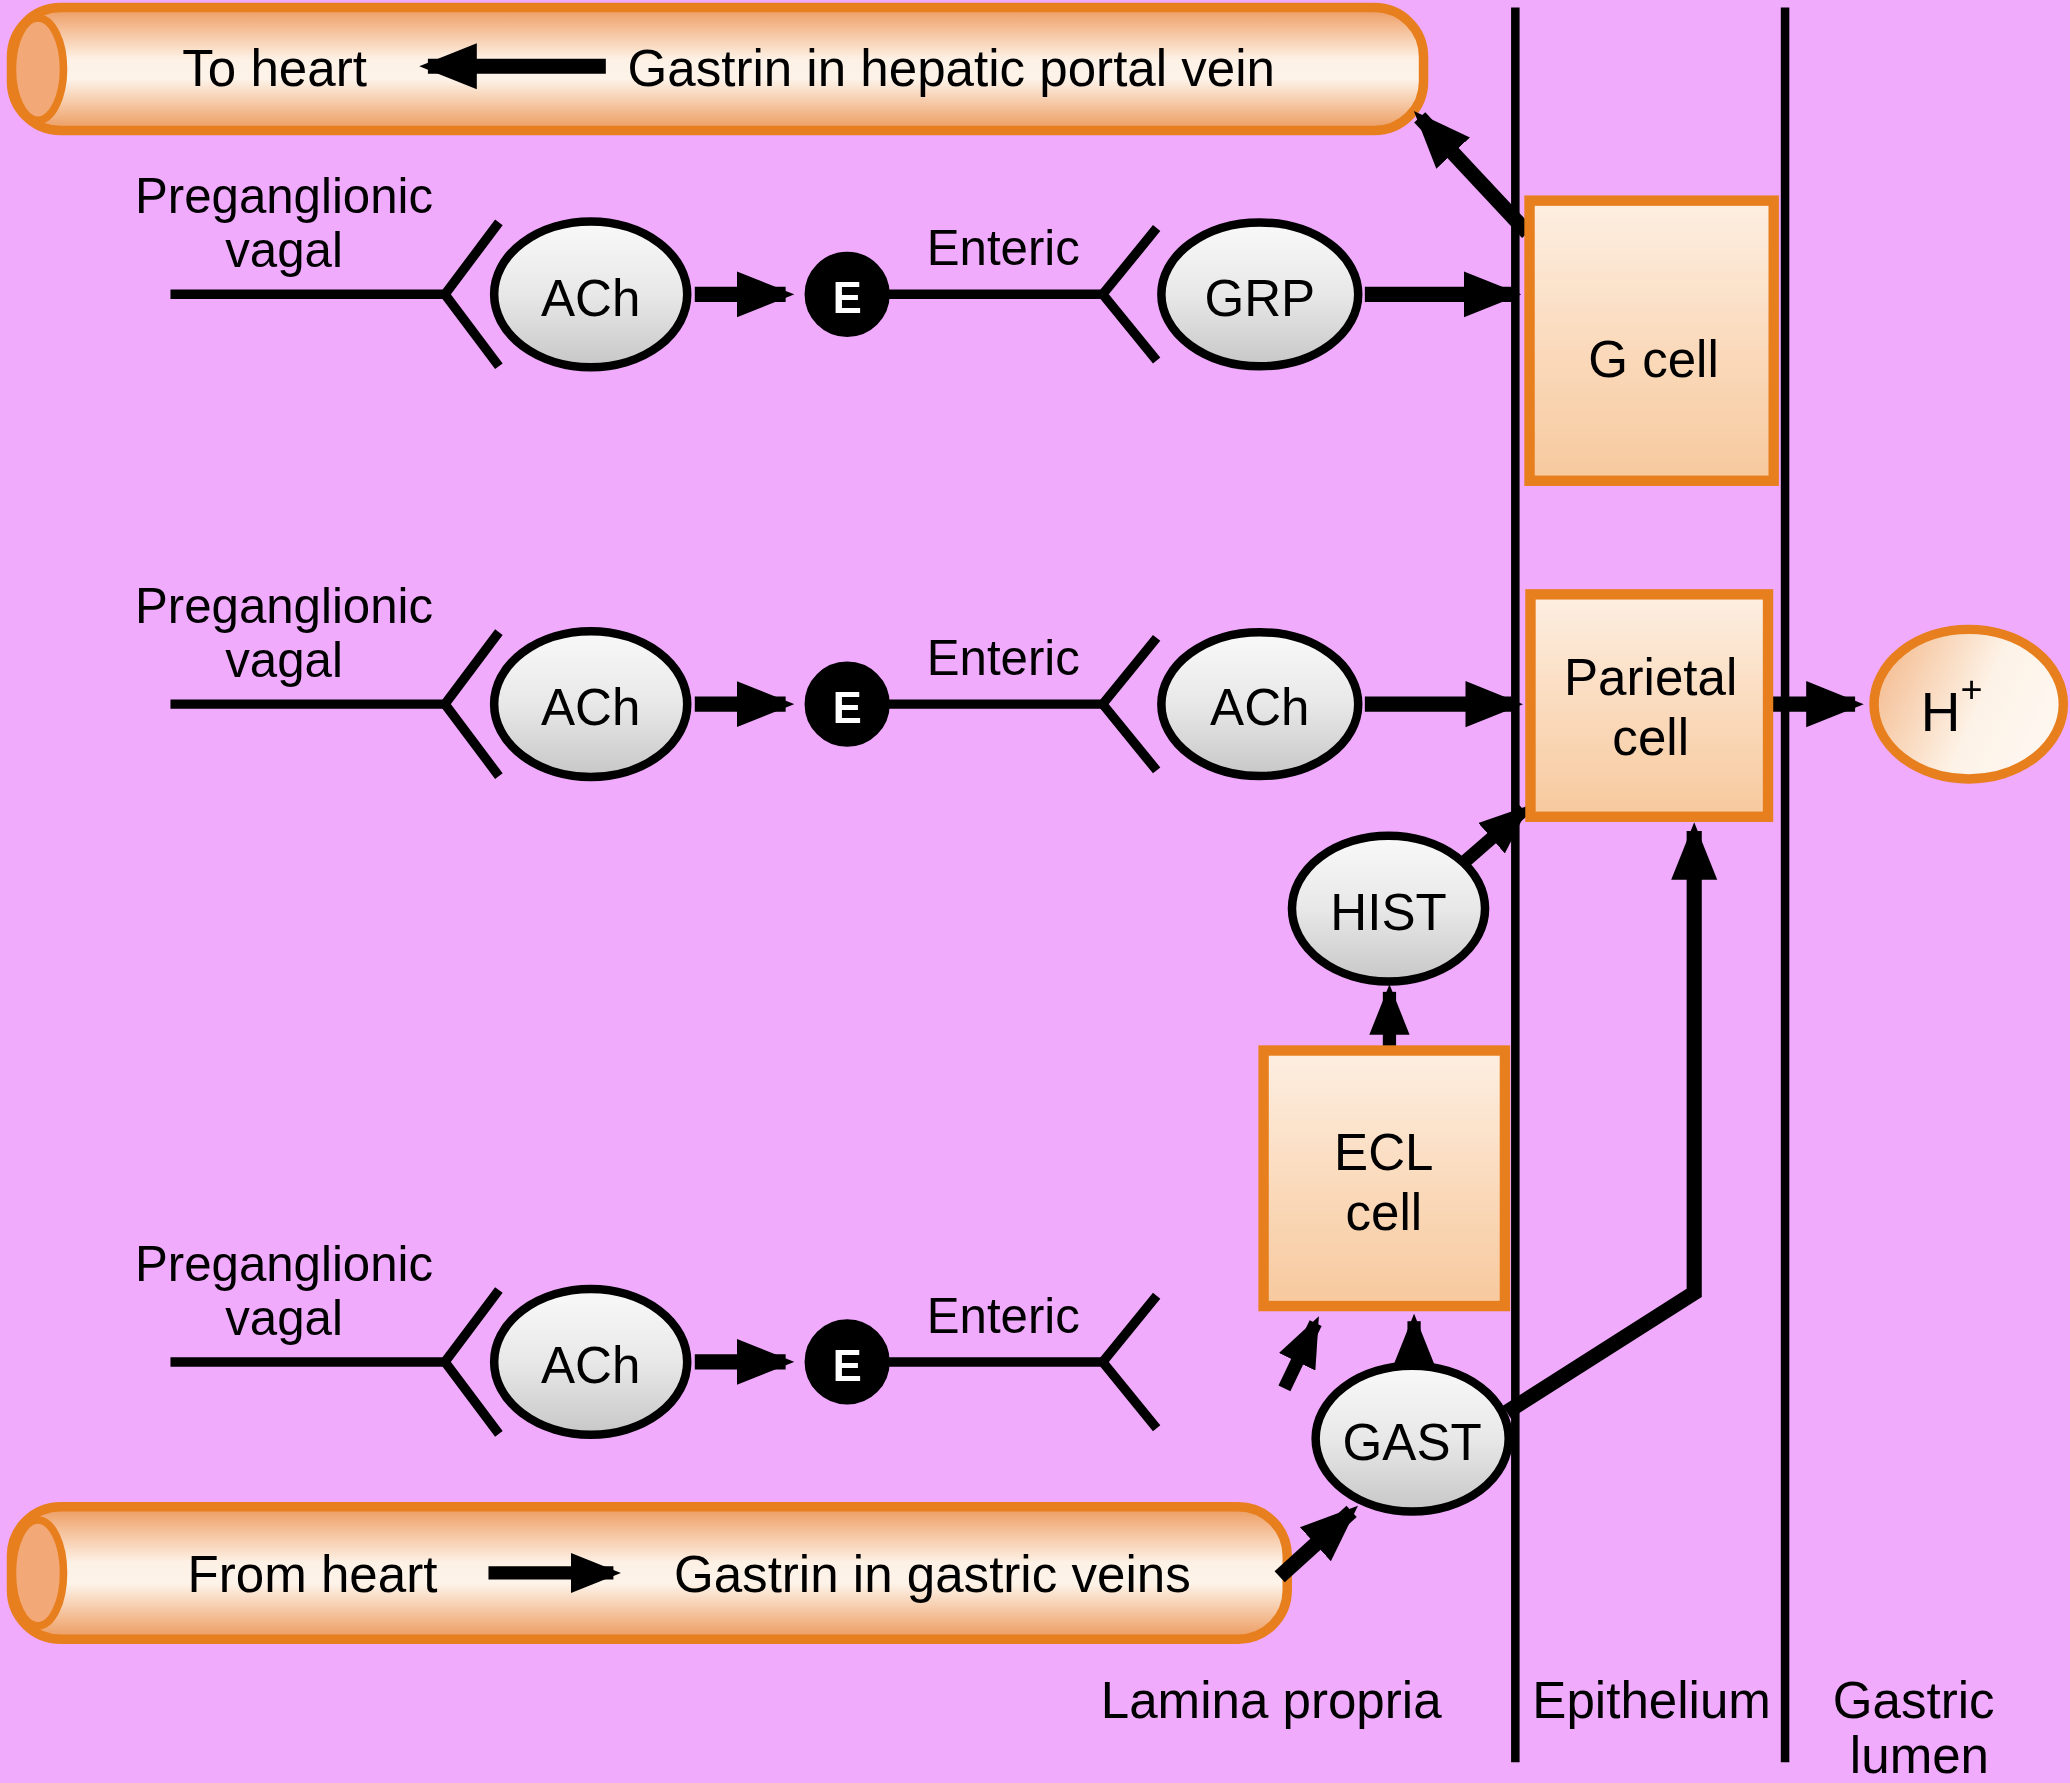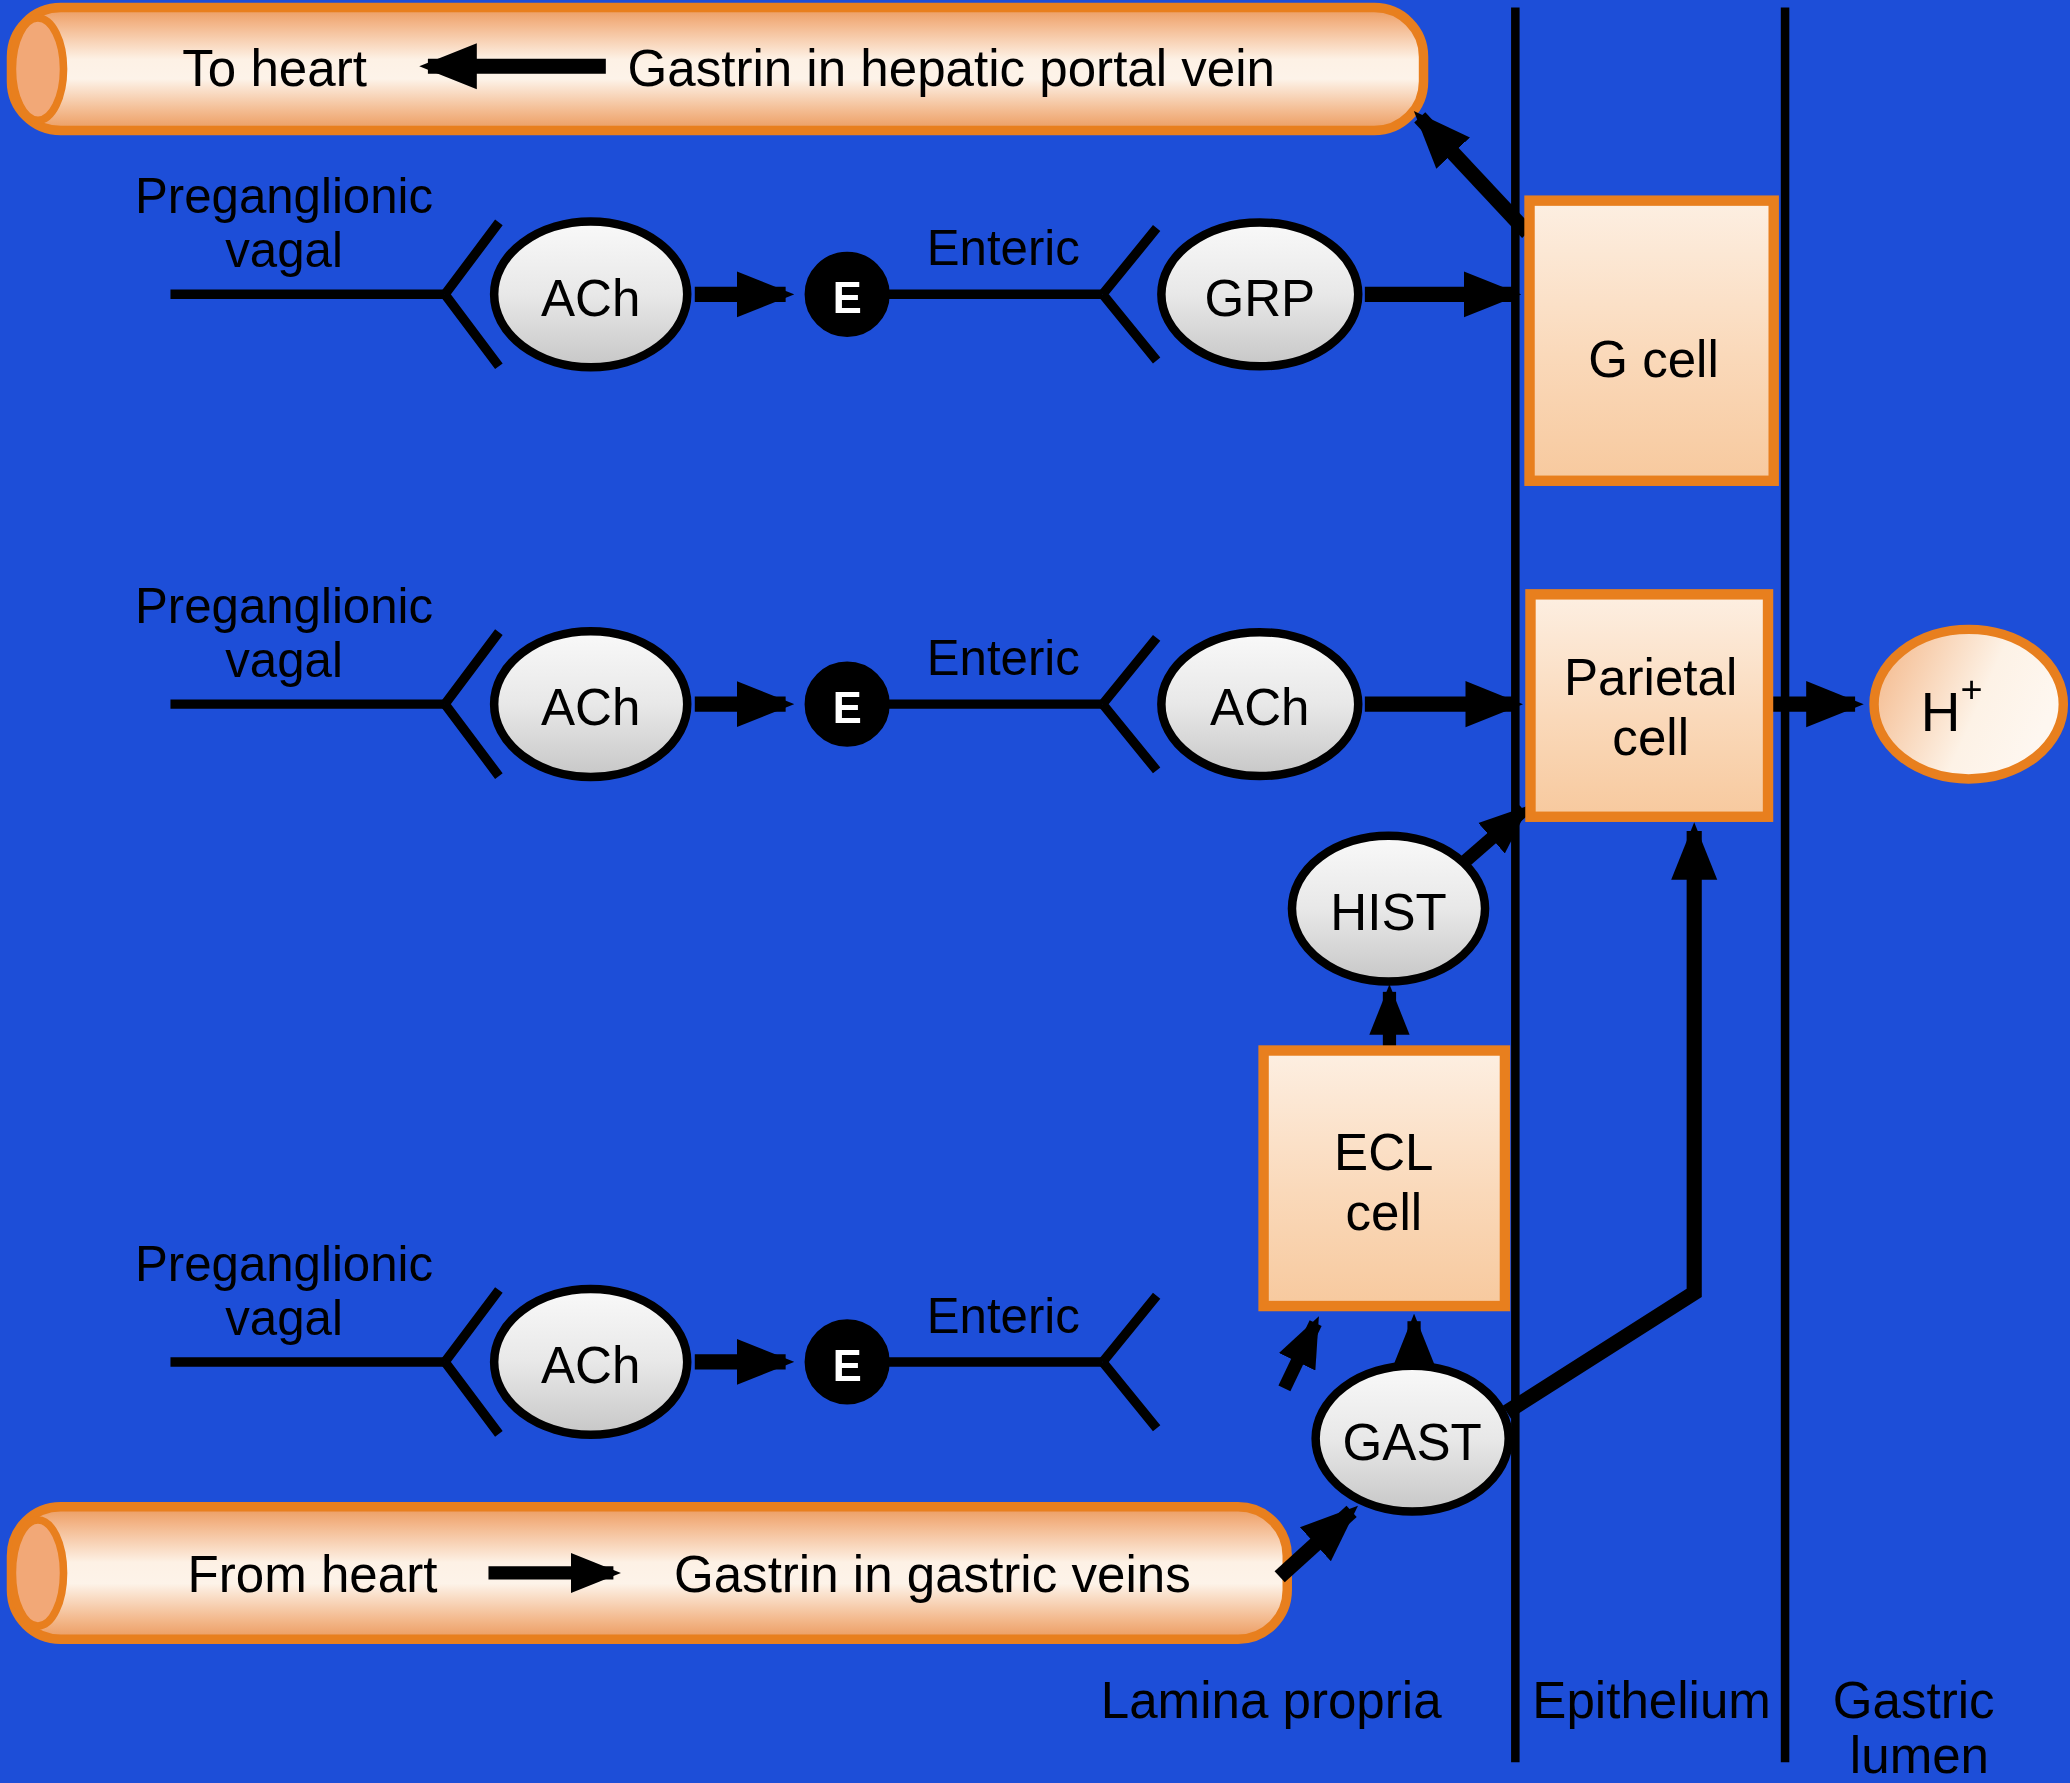--- a/index.html
+++ b/index.html
@@ -1,16 +1,16 @@
 <!DOCTYPE html>
 <html style="font-size:15px"><head>
 <meta charset="utf-8">
 <style>
   html,body{margin:0;padding:0;background:#ffffff;}
-  .canvas{position:relative;width:2071px;height:1784px;background:#1d4ed8;overflow:hidden;}
+  .canvas{position:relative;width:2071px;height:1784px;background:#f0abfc;overflow:hidden;}
   svg{display:block;}
   text{font-family:"Liberation Sans","DejaVu Sans",sans-serif;fill:#000;}
   .lbl{font-size:52px;}
   .lbl-big{font-size:54px;}
   .e-lbl{font-size:46px;font-weight:bold;fill:#ffffff;}
   .h-lbl{font-size:58px;}
   .h-sup{font-size:40px;}
 </style>
 </head>
 <body>

